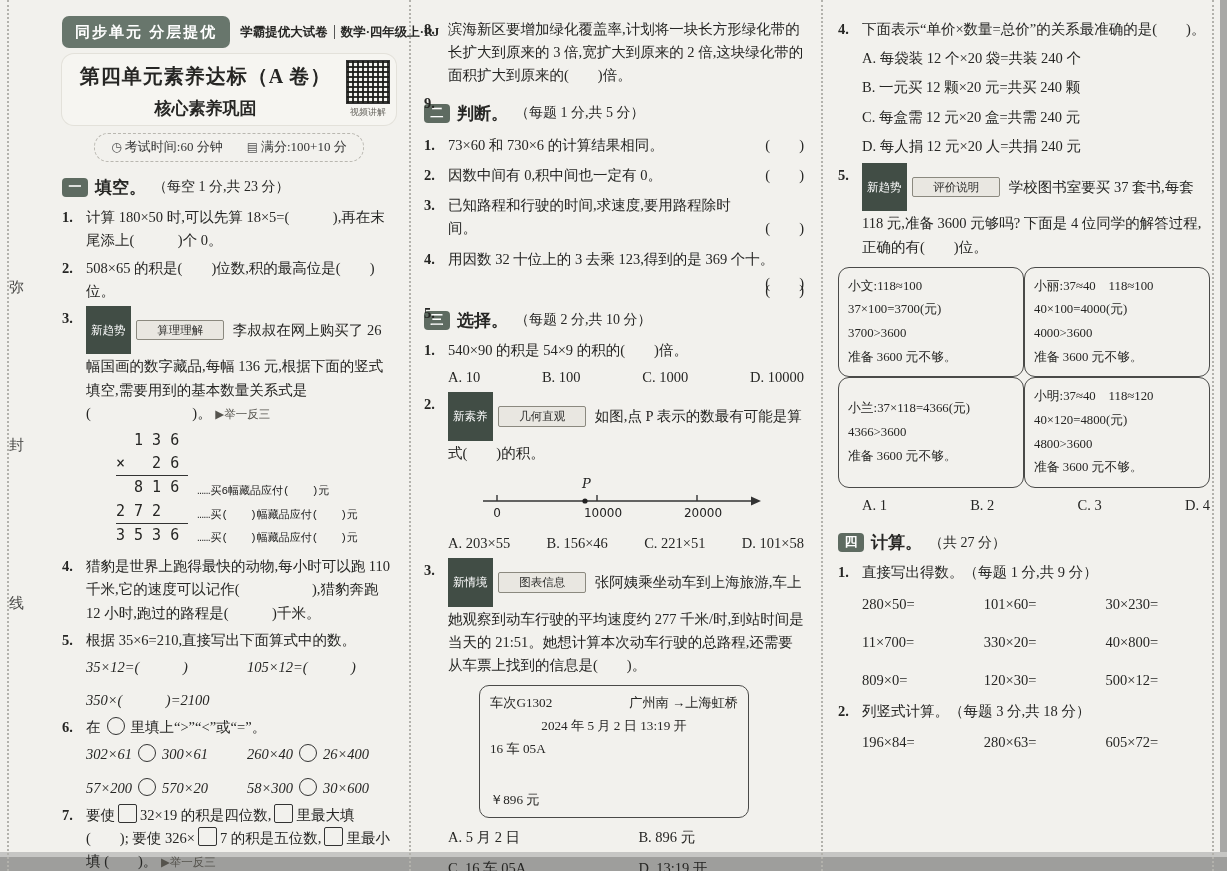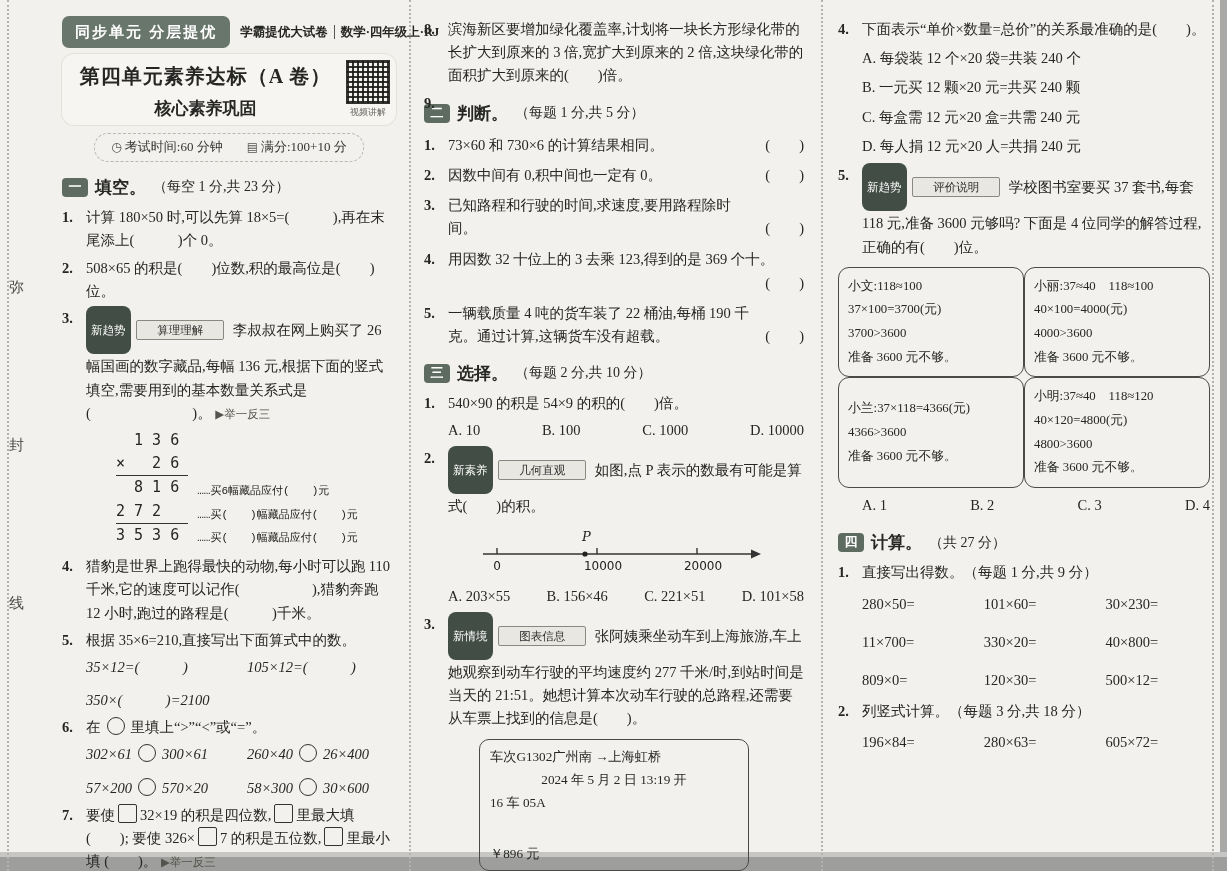--- a/index.html
+++ b/index.html
@@ -39,21 +39,21 @@
   
   .sec{display:flex;align-items:center;gap:7px;margin:12px 0 5px;font-weight:bold;}
   .snum{width:26px;height:19px;background:#5e6b61;color:#fff;border-radius:4px;font-size:13px;
         display:flex;align-items:center;justify-content:center;font-family:"Liberation Sans",sans-serif;flex:0 0 auto;}
   .stitle{font-size:17px;}
   .snote{font-size:14px;font-weight:normal;}
 
   
   .q{position:relative;padding-left:24px;margin:4px 0;}
   .qn{position:absolute;left:0;top:0;font-weight:bold;}
-  .badge1{display:inline-block;background:#414d45;color:#fff;font-size:11.5px;padding:15px 5px;border-radius:8px;
+  .badge1{display:inline-block;background:#414d45;color:#fff;font-size:11.5px;padding:15px 5px;border-radius:0;
           font-family:"Liberation Sans",sans-serif;margin-right:2px;transform:translateY(-1px);}
   .badge2{display:inline-block;background:#e9e7e1;border:1px solid #8b897f;color:#2e2e2c;font-size:11.5px;
           padding:0 20px;border-radius:2px;font-family:"Liberation Sans",sans-serif;margin-right:5px;transform:translateY(-1px);}
   .link{font-size:11.5px;color:#55534d;white-space:nowrap;}
 
   
   .vm{margin:4px 0 8px 54px;font-family:"DejaVu Sans Mono",monospace;font-size:15px;line-height:1.55;}
   .vmrow{display:flex;align-items:flex-end;}
   .vmd{white-space:pre;width:8ch;}
   .vmd.ul{border-bottom:1.5px solid #333;}
@@ -73,21 +73,21 @@
   .opts{display:flex;justify-content:space-between;padding-left:24px;margin:4px 0;}
   .opts2{display:grid;grid-template-columns:1.15fr 1fr;padding-left:24px;row-gap:8px;margin:6px 0;}
   .optstack{padding-left:24px;margin:2px 0;}
   .optstack div{margin:6px 0;}
 
   .nlwrap{margin:8px 0 4px 10px;text-align:center;}
 
   
   .ticket{width:248px;margin:8px auto 8px;border:1.5px solid #4a4a48;border-radius:10px;
           padding:5px 10px;font-size:13.2px;line-height:1.75;}
-  .trow1{display:flex;}
+  .trow1{display:flex;justify-content:space-between;}
   .trow2{text-align:center;}
   .trow3{display:flex;justify-content:center;gap:28px;flex-direction:column;}
 
   
   .solgrid{display:grid;grid-template-columns:1fr 1fr;gap:0;margin:8px 0 6px;}
   .sol{border:1.5px solid #4a4a48;border-radius:11px;padding:7px 9px;font-size:12.8px;line-height:1.85;}
   .sol.mid{display:flex;flex-direction:column;justify-content:center;}
 
   
   .cgrid{display:grid;grid-template-columns:1.05fr 1.05fr 0.9fr;row-gap:15px;padding-left:24px;margin:8px 0;}
@@ -248,21 +248,20 @@
       <span>已知路程和行驶的时间,求速度,要用路程除时间。</span>
       <span class="jp">(　　)</span>
     </div>
     <div class="jq pbelow">
       <span class="qn">4.</span>
       <span>用因数 32 十位上的 3 去乘 123,得到的是 369 个十。</span>
       <span class="jp">(　　)</span>
     </div>
     <div class="jq">
       <span class="qn">5.</span>
-      <span>一辆载质量 4 吨的货车装了 22 桶油,每桶 190 千克。通过计算,这辆货车没有超载。</span>
       <span class="jp">(　　)</span>
     </div>
 
     <div class="sec">
       <span class="snum">三</span>
       <span class="stitle">选择。</span>
       <span class="snote">（每题 2 分,共 10 分）</span>
     </div>
 
     <div class="q">

